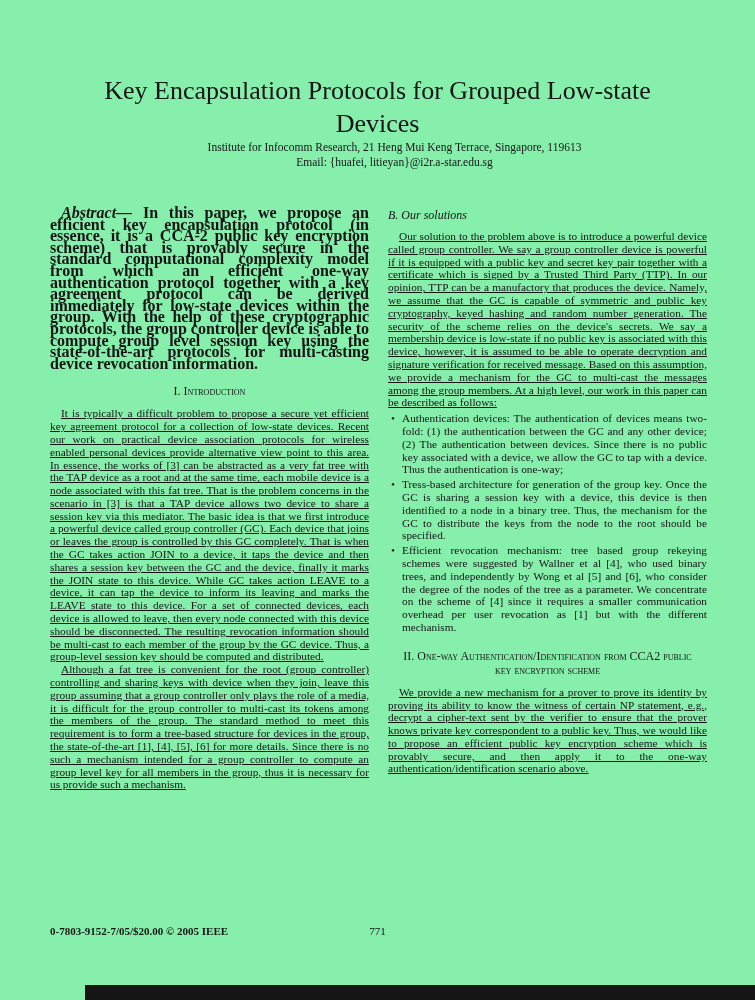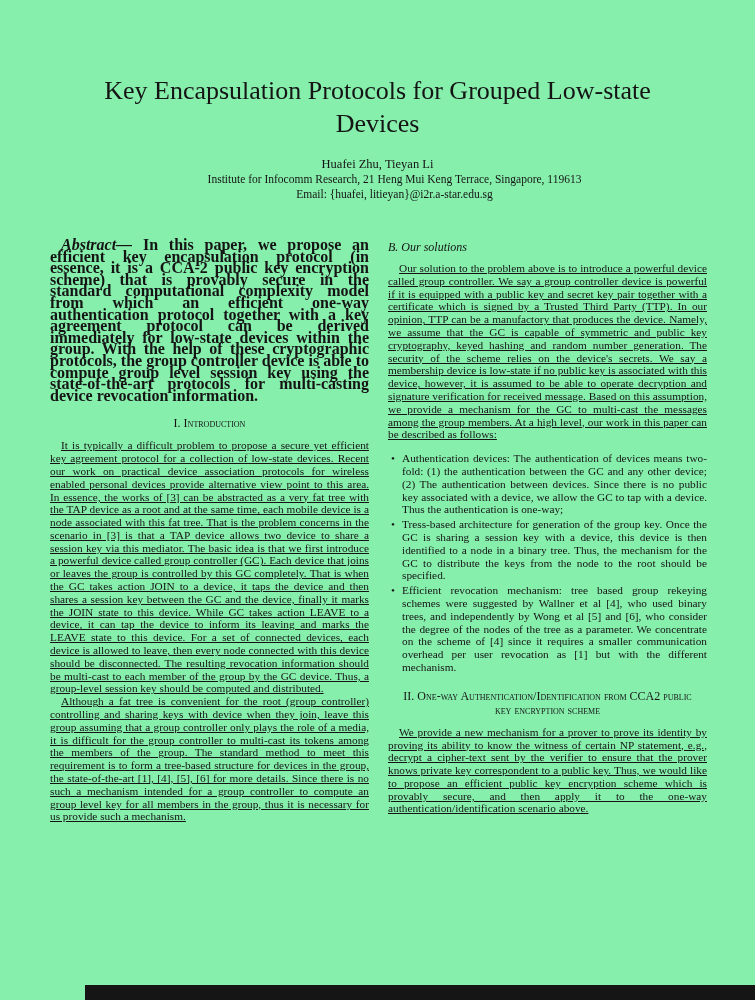--- a/index.html
+++ b/index.html
@@ -67,21 +67,21 @@
     margin: 15px 6px 9px 6px;
   }
   .subsec-heading {
     font-style: italic;
     font-weight: normal;
     font-size: 12px;
     line-height: 14px;
     margin: 13px 0 8px 0;
   }
   .subsec-heading.first { margin-top: 1px; }
-  .bullets { margin-top: 11px; }
+  .bullets { margin-top: 3px; }
   .bullet-item {
     position: relative;
     padding-left: 14px;
     text-align: justify;
     margin-bottom: 2px;
   }
   .bullet-item .marker {
     position: absolute;
     left: 3px;
     top: 0;
@@ -117,21 +117,20 @@
     background: #151515;
   }
 </style>
 </head>
 <body>
 
 <div class="page">
 
   <h1 class="title">Key Encapsulation Protocols for Grouped Low-state Devices</h1>
 
-  <div class="authors">Huafei Zhu, Tieyan Li</div>
   <div class="affiliation">Institute for Infocomm Research, 21 Heng Mui Keng Terrace, Singapore, 119613</div>
   <div class="email">Email: {huafei, litieyan}@i2r.a-star.edu.sg</div>
 
   <div class="columns">
 
     <div class="col">
 
       <p class="abstract-par"><span class="abstract-label">Abstract—</span><span> In this paper, we propose an efficient key encapsulation protocol (in essence, it is a CCA-2 public key encryption scheme) that is provably secure in the standard computational complexity model from which an efficient one-way authentication protocol together with a key agreement protocol can be derived immediately for low-state devices within the group. With the help of these cryptographic protocols, the group controller device is able to compute group level session key using the state-of-the-art protocols for multi-casting device revocation information.</span></p>
 
       <h2 class="sec-heading">I. Introduction</h2>
@@ -166,16 +165,20 @@
       </div>
 
       <h2 class="sec-heading">II. One-way Authentication/Identification from CCA2 public key encryption scheme</h2>
 
       <p class="paragraph">We provide a new mechanism for a prover to prove its identity by proving its ability to know the witness of certain NP statement, e.g., decrypt a cipher-text sent by the verifier to ensure that the prover knows private key correspondent to a public key. Thus, we would like to propose an efficient public key encryption scheme which is provably secure, and then apply it to the one-way authentication/identification scenario above.</p>
 
     </div>
 
   </div>
 
+  <div class="footer">
+    <span class="copyright">0-7803-9152-7/05/$20.00 © 2005 IEEE</span>
+    <span class="page-number">771</span>
+  </div>
 
   <div class="scan-bar"></div>
 
 </div>
 
 </body></html>

